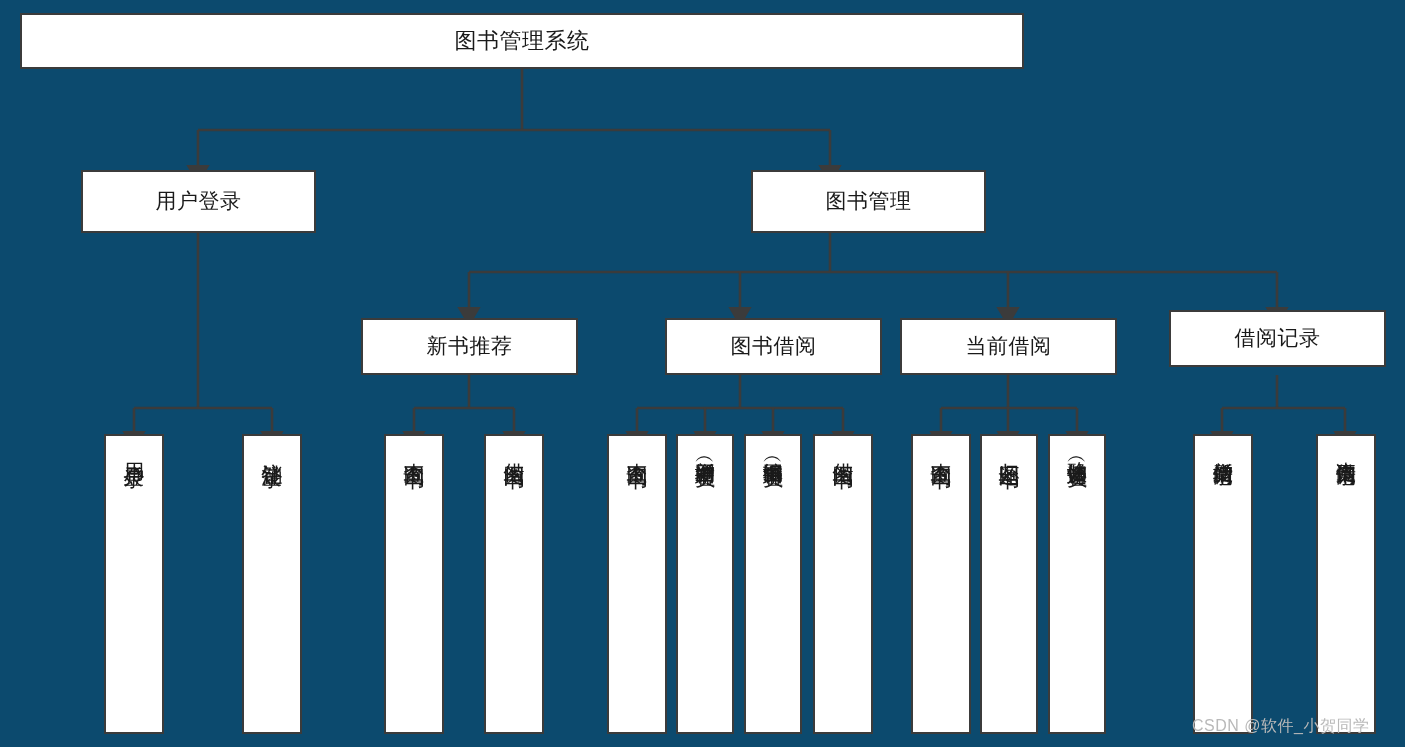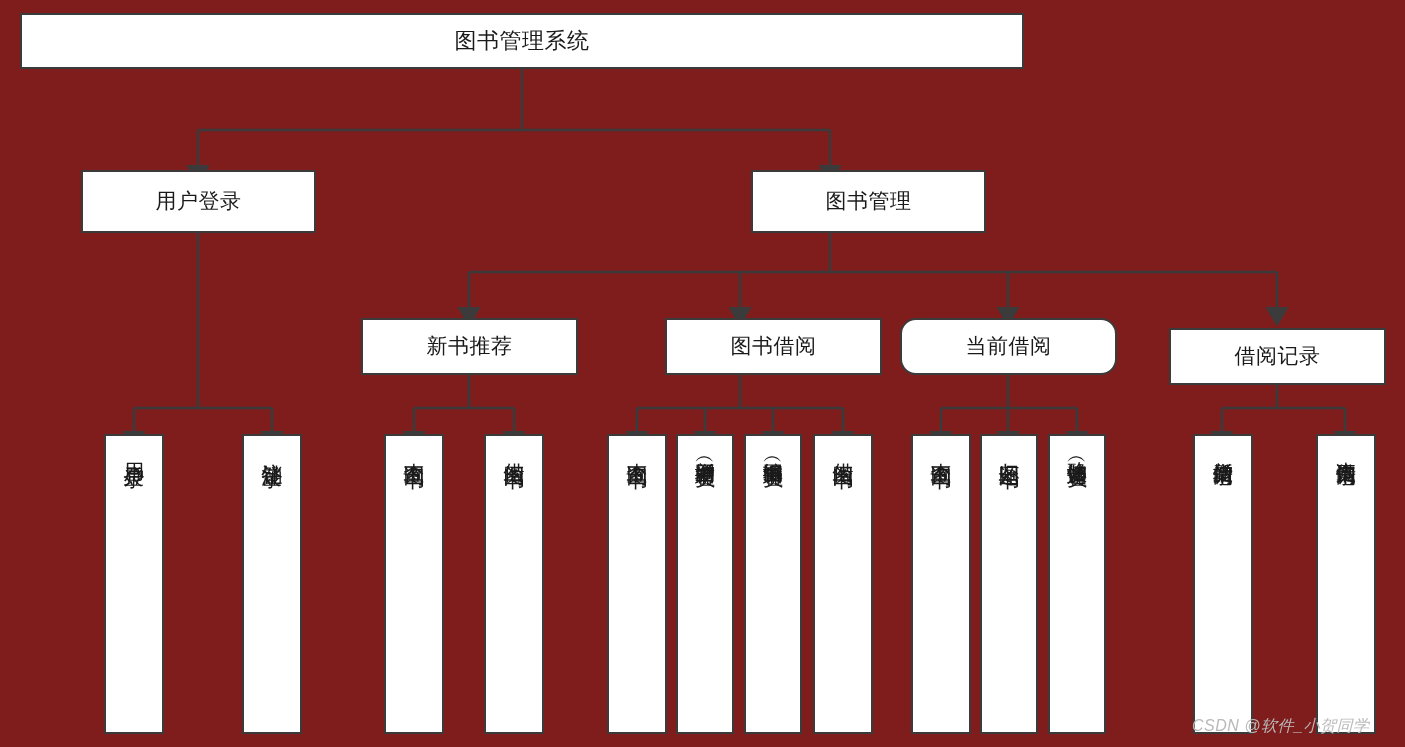--- a/index.html
+++ b/index.html
@@ -8,21 +8,21 @@
     padding: 0;
     background: #ffffff;
   }
   body {
     font-family: "Liberation Sans", "DejaVu Sans", sans-serif;
   }
   #canvas {
     position: relative;
     width: 1405px;
     height: 747px;
-    background: #7f1d1d;
+    background: #0c4a6e;
     overflow: hidden;
   }
   svg.connectors {
     position: absolute;
     left: 0;
     top: 0;
     width: 1405px;
     height: 747px;
     pointer-events: none;
   }
@@ -143,25 +143,25 @@
   </div>
 
   <div class="node horiz" style="left:361px; top:318px; width:217px; height:57px;">
     <span class="label">新书推荐</span>
   </div>
 
   <div class="node horiz" style="left:632px; top:318px; width:217px; height:57px;margin-left:33px;">
     <span class="label">图书借阅</span>
   </div>
 
-  <div class="node horiz" style="left:900px; top:318px; width:217px; height:57px;border-radius:16px;">
+  <div class="node horiz" style="left:900px; top:318px; width:217px; height:57px;">
     <span class="label">当前借阅</span>
   </div>
 
-  <div class="node horiz" style="left:1169px; top:328px; width:217px; height:57px;">
+  <div class="node horiz" style="left:1169px; top:310px; width:217px; height:57px;">
     <span class="label">借阅记录</span>
   </div>
 
   <div class="node vert" style="left:104px; top:434px; width:60px; height:300px;">
     <span class="label">用户登录</span>
   </div>
 
   <div class="node vert" style="left:242px; top:434px; width:60px; height:300px;">
     <span class="label">注销登录</span>
   </div>
@@ -203,15 +203,15 @@
   </div>
 
   <div class="node vert tall" style="left:1193px; top:434px; width:60px; height:300px;">
     <span class="label">新增借阅记录</span>
   </div>
 
   <div class="node vert tall" style="left:1316px; top:434px; width:60px; height:300px;">
     <span class="label">查询借阅记录</span>
   </div>
 
-  <div class="watermark" style="left:1192px; top:716px;font-style:italic;">CSDN @软件_小贺同学</div>
+  <div class="watermark" style="left:1192px; top:716px;">CSDN @软件_小贺同学</div>
 
 </div>
 
 </body></html>

